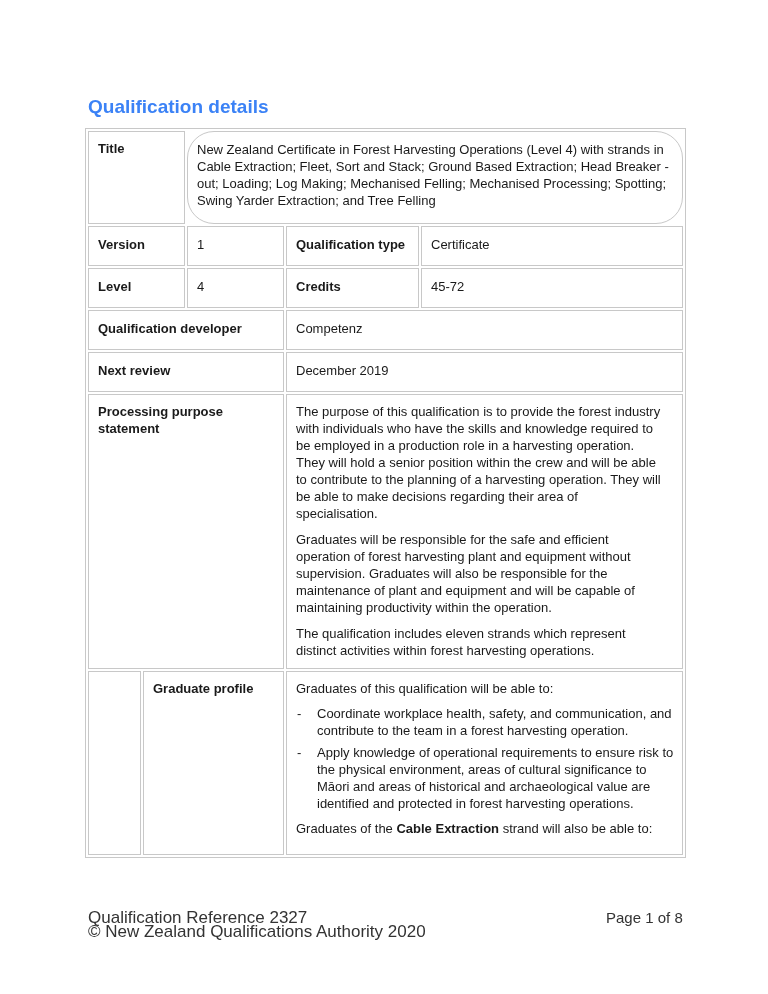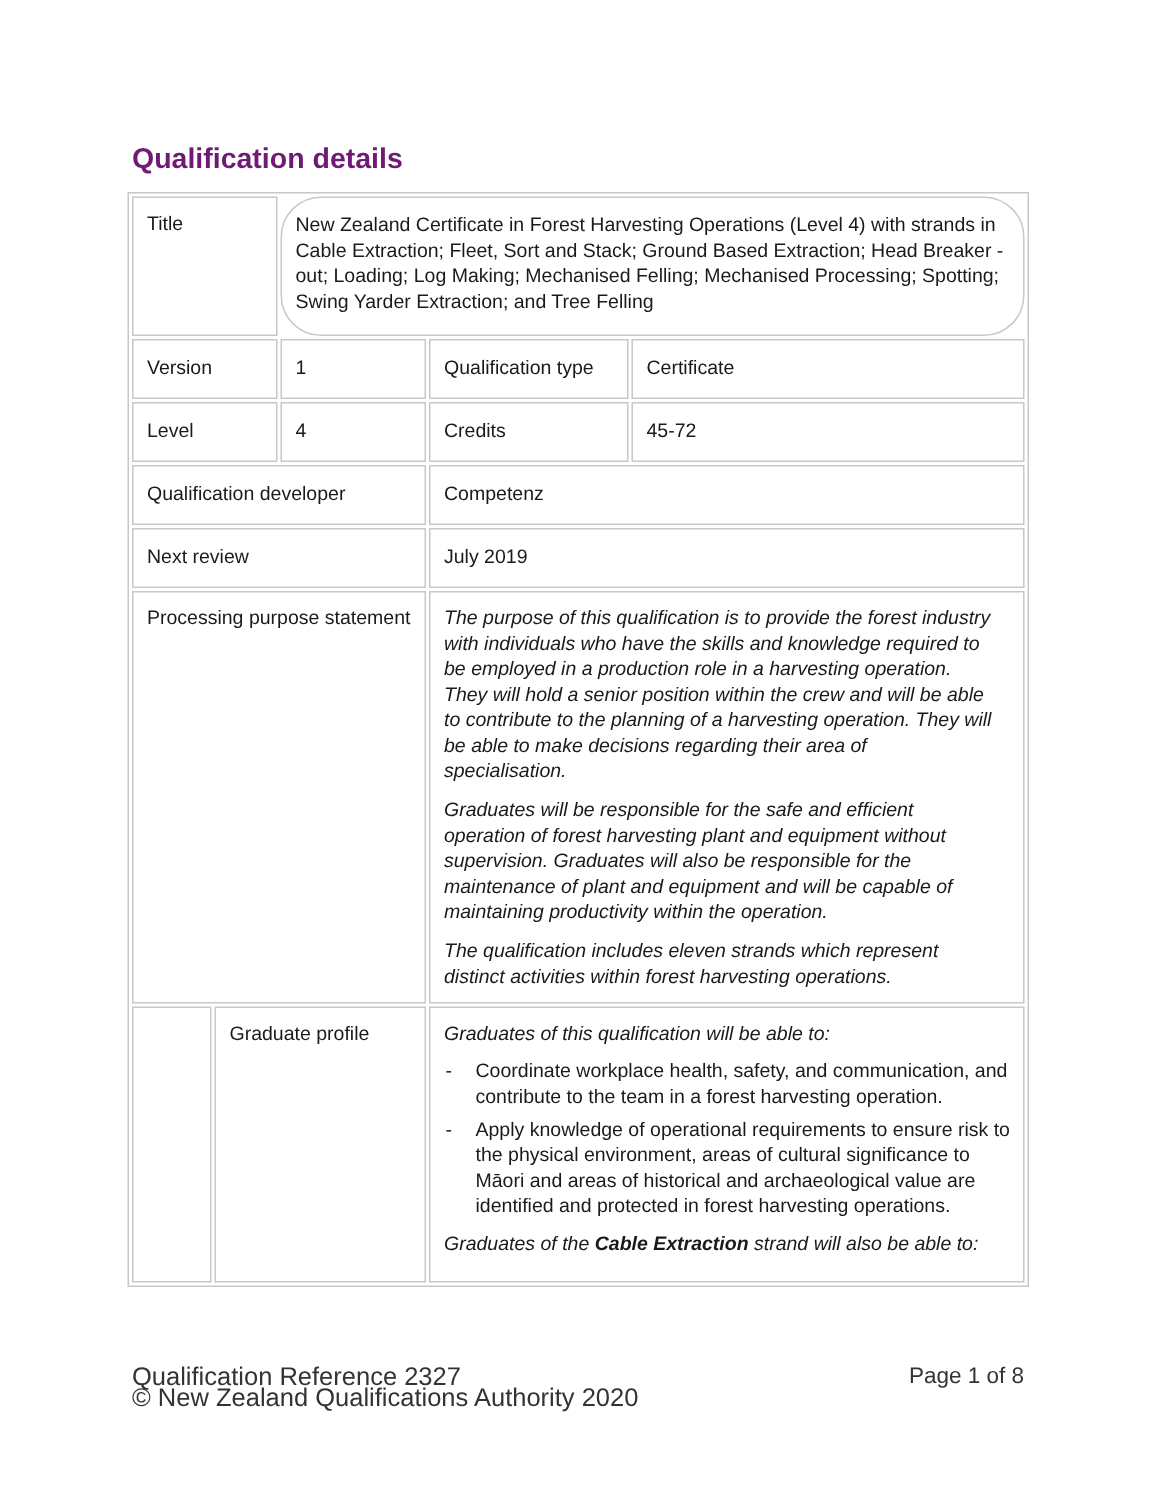--- a/index.html
+++ b/index.html
@@ -1,28 +1,28 @@
 <!DOCTYPE html>
 <html><head>
 <meta charset="utf-8">
 <style>
   html, body { margin: 0; padding: 0; background: #ffffff; }
   body { width: 768px; height: 994px; position: relative; overflow: hidden;
          font-family: "Liberation Sans", sans-serif; color: #1a1a1a; }
   .heading { position: absolute; left: 88px; top: 96px; font-size: 19px; font-weight: bold;
-             color: #701a75; margin: 0; }
+             color: #3b82f6; margin: 0; }
   .tbl { position: absolute; left: 85px; top: 128px; width: 601px;
          border-collapse: separate; border-spacing: 2px; border: 1px solid #c8c8c8;
          table-layout: fixed; }
   .tbl td { border: 1px solid #c8c8c8; vertical-align: top; font-size: 13px;
             line-height: 17px; padding: 8px 8px 9px 9px; }
-  .lbl { font-weight: normal; font-size: 13px; }
+  .lbl { font-weight: bold; font-size: 13px; }
   .title-val { font-size: 14.5px; line-height: 19px; padding-top: 9px !important; padding-bottom: 14px !important; border-radius: 27px; }
   .rowh td { height: 20px; padding-top: 9px; padding-bottom: 9px; }
-  .tbl p { margin: 0 12px 9px 0; font-style: italic; }
+  .tbl p { margin: 0 12px 9px 0; }
   .tbl p:last-child { margin-bottom: 0; }
   .dash-list { margin: 0 0 8px 0; padding: 0; list-style: none; }
   .dash-list li { position: relative; padding-left: 21px; margin-bottom: 5px; }
   .dash-list li .dash { position: absolute; left: 1px; top: 0; }
   .vert-cell { position: relative; padding: 0 !important; }
   .clipwrap { position: absolute; left: 0; top: 0; width: 768px; height: 906px; overflow: hidden; }
   .footer-left { position: absolute; left: 88px; top: 911px; font-size: 17px; line-height: 14px; color: #333; }
   .footer-right { position: absolute; left: 606px; top: 911px; font-size: 15px; line-height: 14px; color: #333; }
   .footer-left div { margin: 0; }
 </style>
@@ -57,21 +57,21 @@
     <td colspan="2">4</td>
     <td class="lbl">Credits</td>
     <td>45-72</td>
   </tr>
   <tr class="rowh">
     <td colspan="4" class="lbl">Qualification developer</td>
     <td colspan="2">Competenz</td>
   </tr>
   <tr class="rowh">
     <td colspan="4" class="lbl">Next review</td>
-    <td colspan="2">July 2019</td>
+    <td colspan="2">December 2019</td>
   </tr>
   <tr>
     <td colspan="4" class="lbl">Processing purpose statement</td>
     <td colspan="2">
       <p>The purpose of this qualification is to provide the forest industry with individuals who have the skills and knowledge required to be employed in a production role in a harvesting operation.  They will hold a senior position within the crew and will be able to contribute to the planning of a harvesting operation.  They will be able to make decisions regarding their area of specialisation.</p>
       <p>Graduates will be responsible for the safe and efficient operation of forest harvesting plant and equipment without supervision. Graduates will also be responsible for the maintenance of plant and equipment and will be capable of maintaining productivity within the operation.</p>
       <p>The qualification includes eleven strands which represent distinct activities within forest harvesting operations.</p>
     </td>
   </tr>
   <tr>

